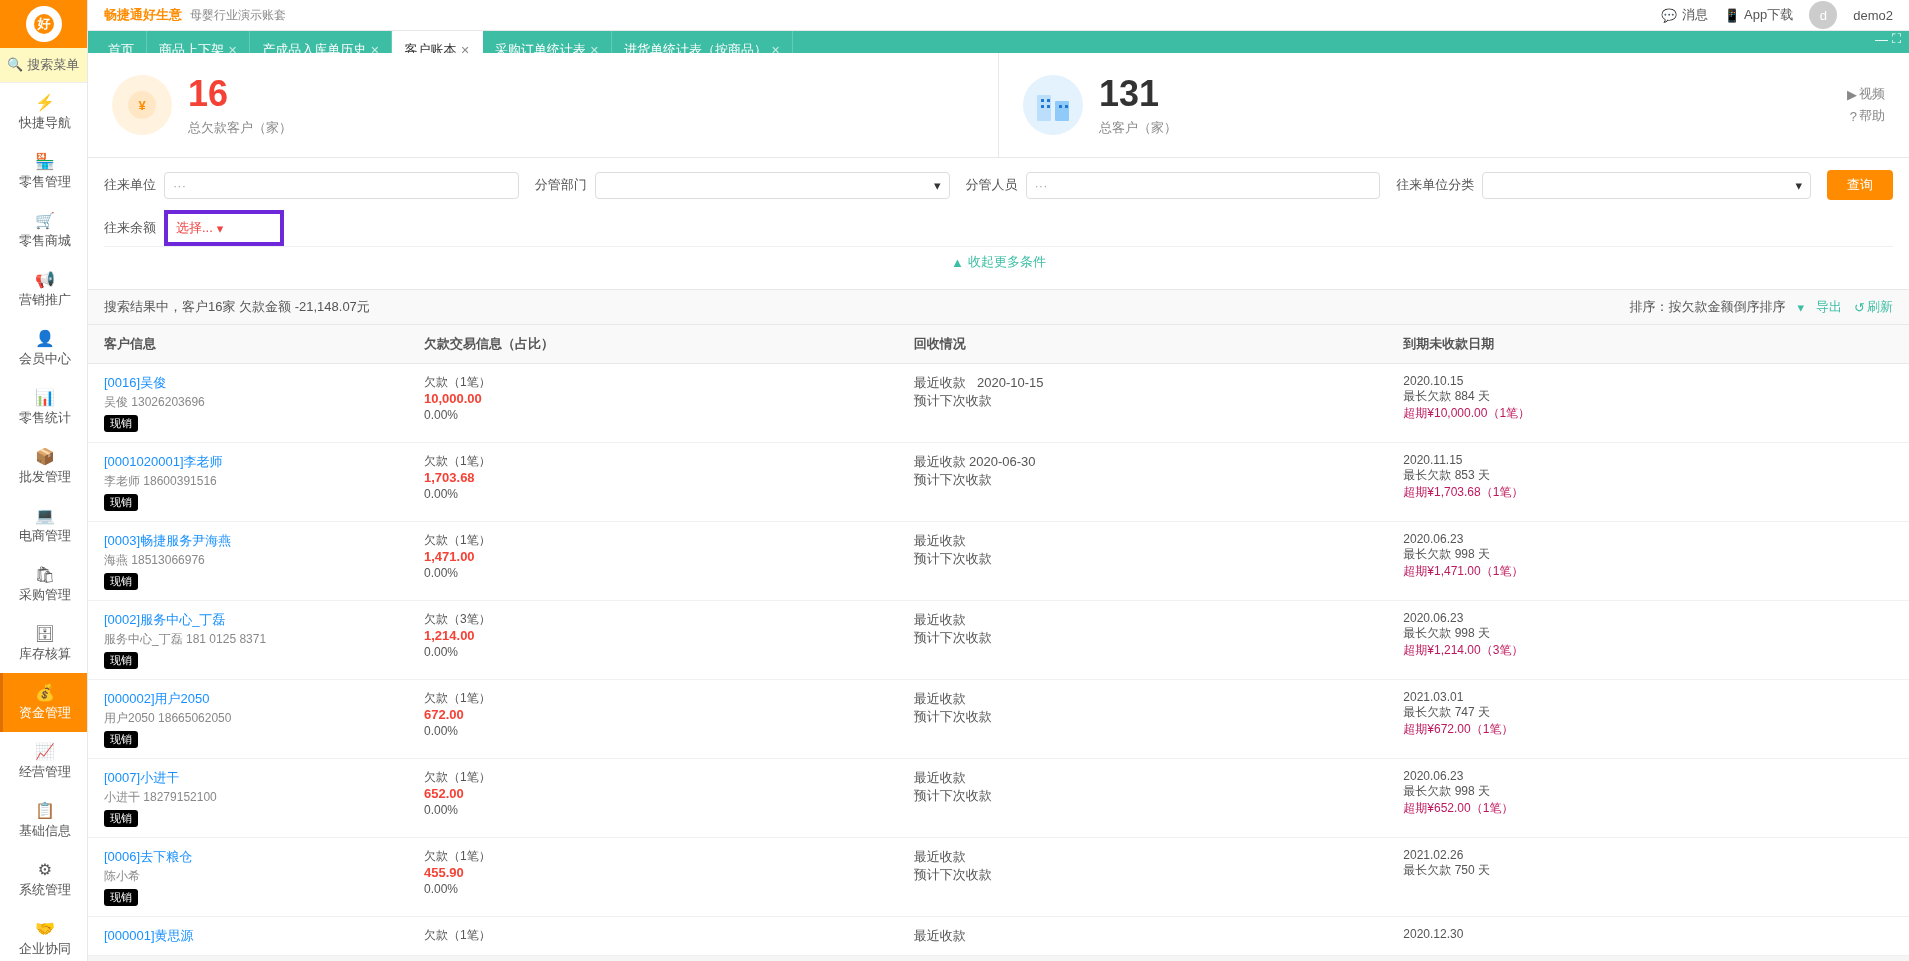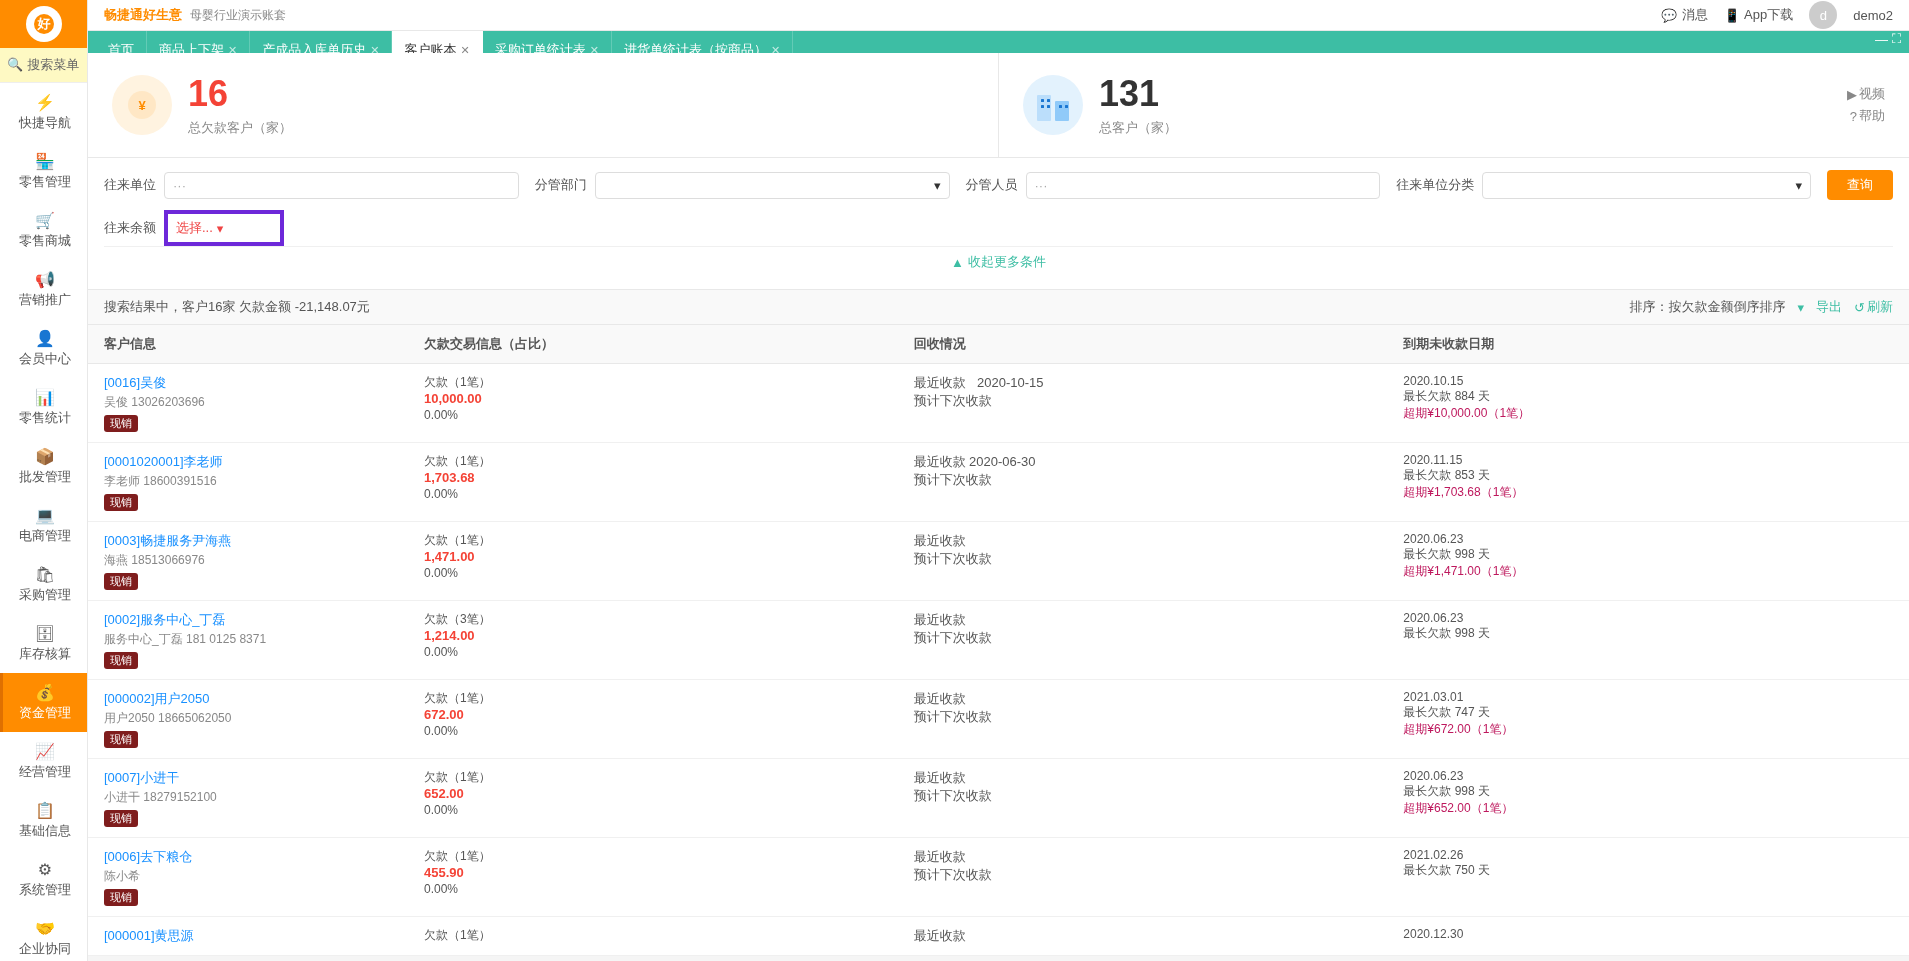--- a/index.html
+++ b/index.html
@@ -70,21 +70,21 @@
     .result-bar-right { display: flex; align-items: center; gap: 12px; color: #555; font-size: 12px; }
     .result-bar-right a { color: #3dbea4; cursor: pointer; }
 
     
     .table-wrap { background: #fff; }
     .table-header { display: grid; grid-template-columns: 320px 1fr 1fr 1fr; padding: 10px 16px; background: #f9f9f9; border-bottom: 1px solid #e8e8e8; font-weight: bold; color: #555; font-size: 13px; }
     .table-row-wrap { border-bottom: 1px solid #f0f0f0; }
     .table-row { display: grid; grid-template-columns: 320px 1fr 1fr 1fr; padding: 10px 16px; align-items: start; }
     .customer-name { color: #1890ff; font-size: 13px; cursor: pointer; }
     .customer-phone { color: #888; font-size: 12px; margin-top: 2px; }
-    .tag-green { background: #7f1d1d; color: #fff; font-size: 11px; padding: 1px 6px; border-radius: 3px; display: inline-block; margin-top: 4px; }
+    .tag-green { background: #000000; color: #fff; font-size: 11px; padding: 1px 6px; border-radius: 3px; display: inline-block; margin-top: 4px; }
     .amount-red { color: #f44336; font-size: 13px; font-weight: bold; }
     .percent { color: #555; font-size: 12px; margin-top: 2px; }
     .debt-count { color: #555; font-size: 12px; }
     .collection-info { font-size: 12px; color: #555; }
     .overdue-text { color: #be185d; font-size: 12px; cursor: pointer; }
     .overdue-days { color: #555; font-size: 12px; }
     .due-date-text { color: #555; font-size: 12px; }
 
     
     ::-webkit-scrollbar { width: 6px; }
@@ -442,20 +442,21 @@
             <div class="collection-info">
               <span>最近收款</span>
             </div>
             <div class="collection-info">
               <span>预计下次收款</span>
             </div>
           </div>
           <div>
             <div class="due-date-text">2020.06.23</div>
             <div class="overdue-days">最长欠款 998 天</div>
+            <div class="overdue-text">超期¥1,214.00（3笔）</div>
           </div>
         </div>
       </div>
 
       <div class="table-row-wrap">
         <div class="table-row">
           <div>
             <div class="customer-name">[000002]用户2050</div>
             <div class="customer-phone">用户2050  18665062050</div>
             <span class="tag-green">现销</span>

